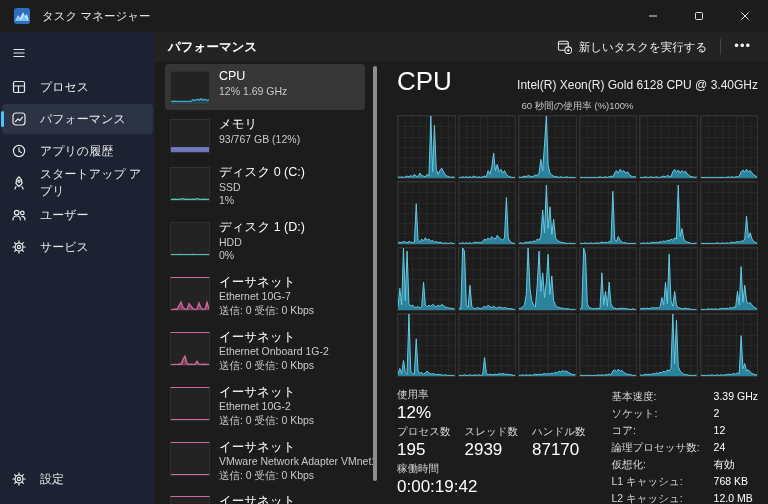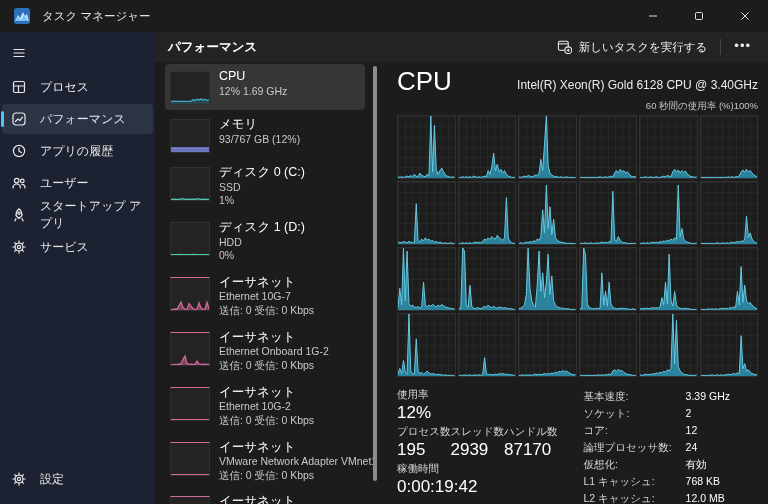--- a/index.html
+++ b/index.html
@@ -52,32 +52,32 @@
   .perf-title { font-size:12.5px; color:#ffffff; line-height:1.25; white-space:nowrap; }
   .perf-sub { font-size:10.5px; color:#c9c9c9; line-height:1.3; white-space:nowrap; }
   .list-scrollbar { position:absolute; right:4px; top:2px; bottom:6px; width:4px; }
   .list-scroll-thumb { position:absolute; top:0; width:4px; height:96%; border-radius:2px; background:#8d8d8d; }
 
   
   .detail { flex:1; min-width:0; padding:0 10px 0 16px; display:flex; flex-direction:column; }
   .detail-header { display:flex; align-items:flex-end; justify-content:space-between; margin-top:3px; }
   .detail-title { font-size:26px; font-weight:400; line-height:1.15; color:#fff; }
   .detail-sub { font-size:12px; color:#ececec; padding-bottom:5px; white-space:nowrap; }
-  .graph-meta { display:flex; justify-content:flex-end; font-size:9.5px; color:#c6c6c6; margin:3px 0 2px; }
+  .graph-meta { display:flex; justify-content:center; font-size:9.5px; color:#c6c6c6; margin:3px 0 2px; }
   .cores-grid { display:grid; grid-template-columns:repeat(6,1fr); grid-auto-rows:64px; gap:2px; }
   .core-cell { position:relative; background:#1d1d1d; border:1px solid #313131;
     background-image:
       repeating-linear-gradient(to right, #272727 0, #272727 1px, transparent 1px, transparent 12.5%),
       repeating-linear-gradient(to bottom, #272727 0, #272727 1px, transparent 1px, transparent 16.6%);
   }
   .core-cell svg { position:absolute; inset:0; width:100%; height:100%; }
 
   .stats-row { display:flex; margin-top:9px; gap:26px; }
   .stats-left { flex:none; }
-  .srow { display:flex; }
+  .srow { display:flex; gap:14px; }
   .scell { min-width:44px; }
   .scell.w2 { min-width:54px; }
   .sl { font-size:10.5px; color:#d6d6d6; margin-top:7px; }
   .sl:first-child { margin-top:2px; }
   .sv { font-size:17px; color:#ffffff; margin-top:1px; white-space:nowrap; }
   .specs { display:grid; grid-template-columns:auto auto; column-gap:14px; row-gap:3px;
     font-size:10.5px; align-content:start; margin-top:4px; flex:none; }
   .spec-label { color:#d6d6d6; white-space:nowrap; }
   .spec-value { color:#ffffff; white-space:nowrap; }
 </style>
@@ -149,37 +149,37 @@
               <svg width="16" height="16" viewBox="0 0 16 16">
                 <circle cx="8" cy="8" r="5.6" fill="none" stroke="#e8e8e8" stroke-width="1.2" stroke-linecap="round" stroke-linejoin="round"></circle>
                 <path d="M8 4.8v3.4l2.4 1.4" fill="none" stroke="#e8e8e8" stroke-width="1.2" stroke-linecap="round" stroke-linejoin="round"></path>
               </svg>
             </span>
             <span>アプリの履歴</span>
           </div>
           <div class="nav-item">
             <span class="nav-icon">
               <svg width="16" height="16" viewBox="0 0 16 16">
+                <path d="M8 1.8c2.2 1.8 3 4.5 3 6.7l-3 3-3-3c0-2.2.8-4.9 3-6.7z" fill="none" stroke="#e8e8e8" stroke-width="1.2" stroke-linecap="round" stroke-linejoin="round"></path>
+                <circle cx="8" cy="6.3" r="1.1" fill="none" stroke="#e8e8e8" stroke-width="1.2" stroke-linecap="round" stroke-linejoin="round"></circle>
+                <path d="M5 11.6L3.9 14M11 11.6l1.1 2.4" fill="none" stroke="#e8e8e8" stroke-width="1.2" stroke-linecap="round" stroke-linejoin="round"></path>
+              </svg>
+            </span>
+            <span>スタートアップ アプリ</span>
+          </div>
+          <div class="nav-item">
+            <span class="nav-icon">
+              <svg width="16" height="16" viewBox="0 0 16 16">
                 <circle cx="5.7" cy="5.6" r="2.3" fill="none" stroke="#e8e8e8" stroke-width="1.2" stroke-linecap="round" stroke-linejoin="round"></circle>
                 <path d="M2 13c0-2.4 1.7-4 3.7-4s3.7 1.6 3.7 4" fill="none" stroke="#e8e8e8" stroke-width="1.2" stroke-linecap="round" stroke-linejoin="round"></path>
                 <circle cx="11.3" cy="5.9" r="1.8" fill="none" stroke="#e8e8e8" stroke-width="1.2" stroke-linecap="round" stroke-linejoin="round"></circle>
                 <path d="M10.8 9.3c1.9 0 3.2 1.6 3.2 3.6" fill="none" stroke="#e8e8e8" stroke-width="1.2" stroke-linecap="round" stroke-linejoin="round"></path>
               </svg>
             </span>
             <span>ユーザー</span>
-          </div>
-          <div class="nav-item">
-            <span class="nav-icon">
-              <svg width="16" height="16" viewBox="0 0 16 16">
-                <path d="M8 1.8c2.2 1.8 3 4.5 3 6.7l-3 3-3-3c0-2.2.8-4.9 3-6.7z" fill="none" stroke="#e8e8e8" stroke-width="1.2" stroke-linecap="round" stroke-linejoin="round"></path>
-                <circle cx="8" cy="6.3" r="1.1" fill="none" stroke="#e8e8e8" stroke-width="1.2" stroke-linecap="round" stroke-linejoin="round"></circle>
-                <path d="M5 11.6L3.9 14M11 11.6l1.1 2.4" fill="none" stroke="#e8e8e8" stroke-width="1.2" stroke-linecap="round" stroke-linejoin="round"></path>
-              </svg>
-            </span>
-            <span>スタートアップ アプリ</span>
           </div>
           <div class="nav-item">
             <span class="nav-icon">
               <svg width="16" height="16" viewBox="0 0 16 16">
                 <circle cx="8" cy="8" r="4" fill="none" stroke="#e8e8e8" stroke-width="1.2" stroke-linecap="round" stroke-linejoin="round"></circle>
                 <circle cx="8" cy="8" r="1.6" fill="none" stroke="#e8e8e8" stroke-width="1.2" stroke-linecap="round" stroke-linejoin="round"></circle>
                 <path d="M12 8h2.2M10.8 10.8l1.6 1.6M8 12v2.2M5.2 10.8l-1.6 1.6M4 8H1.8M5.2 5.2L3.6 3.6M8 4V1.8M10.8 5.2l1.6-1.6" fill="none" stroke="#e8e8e8" stroke-width="1.2" stroke-linecap="round" stroke-linejoin="round"></path>
               </svg>
             </span>
             <span>サービス</span>

